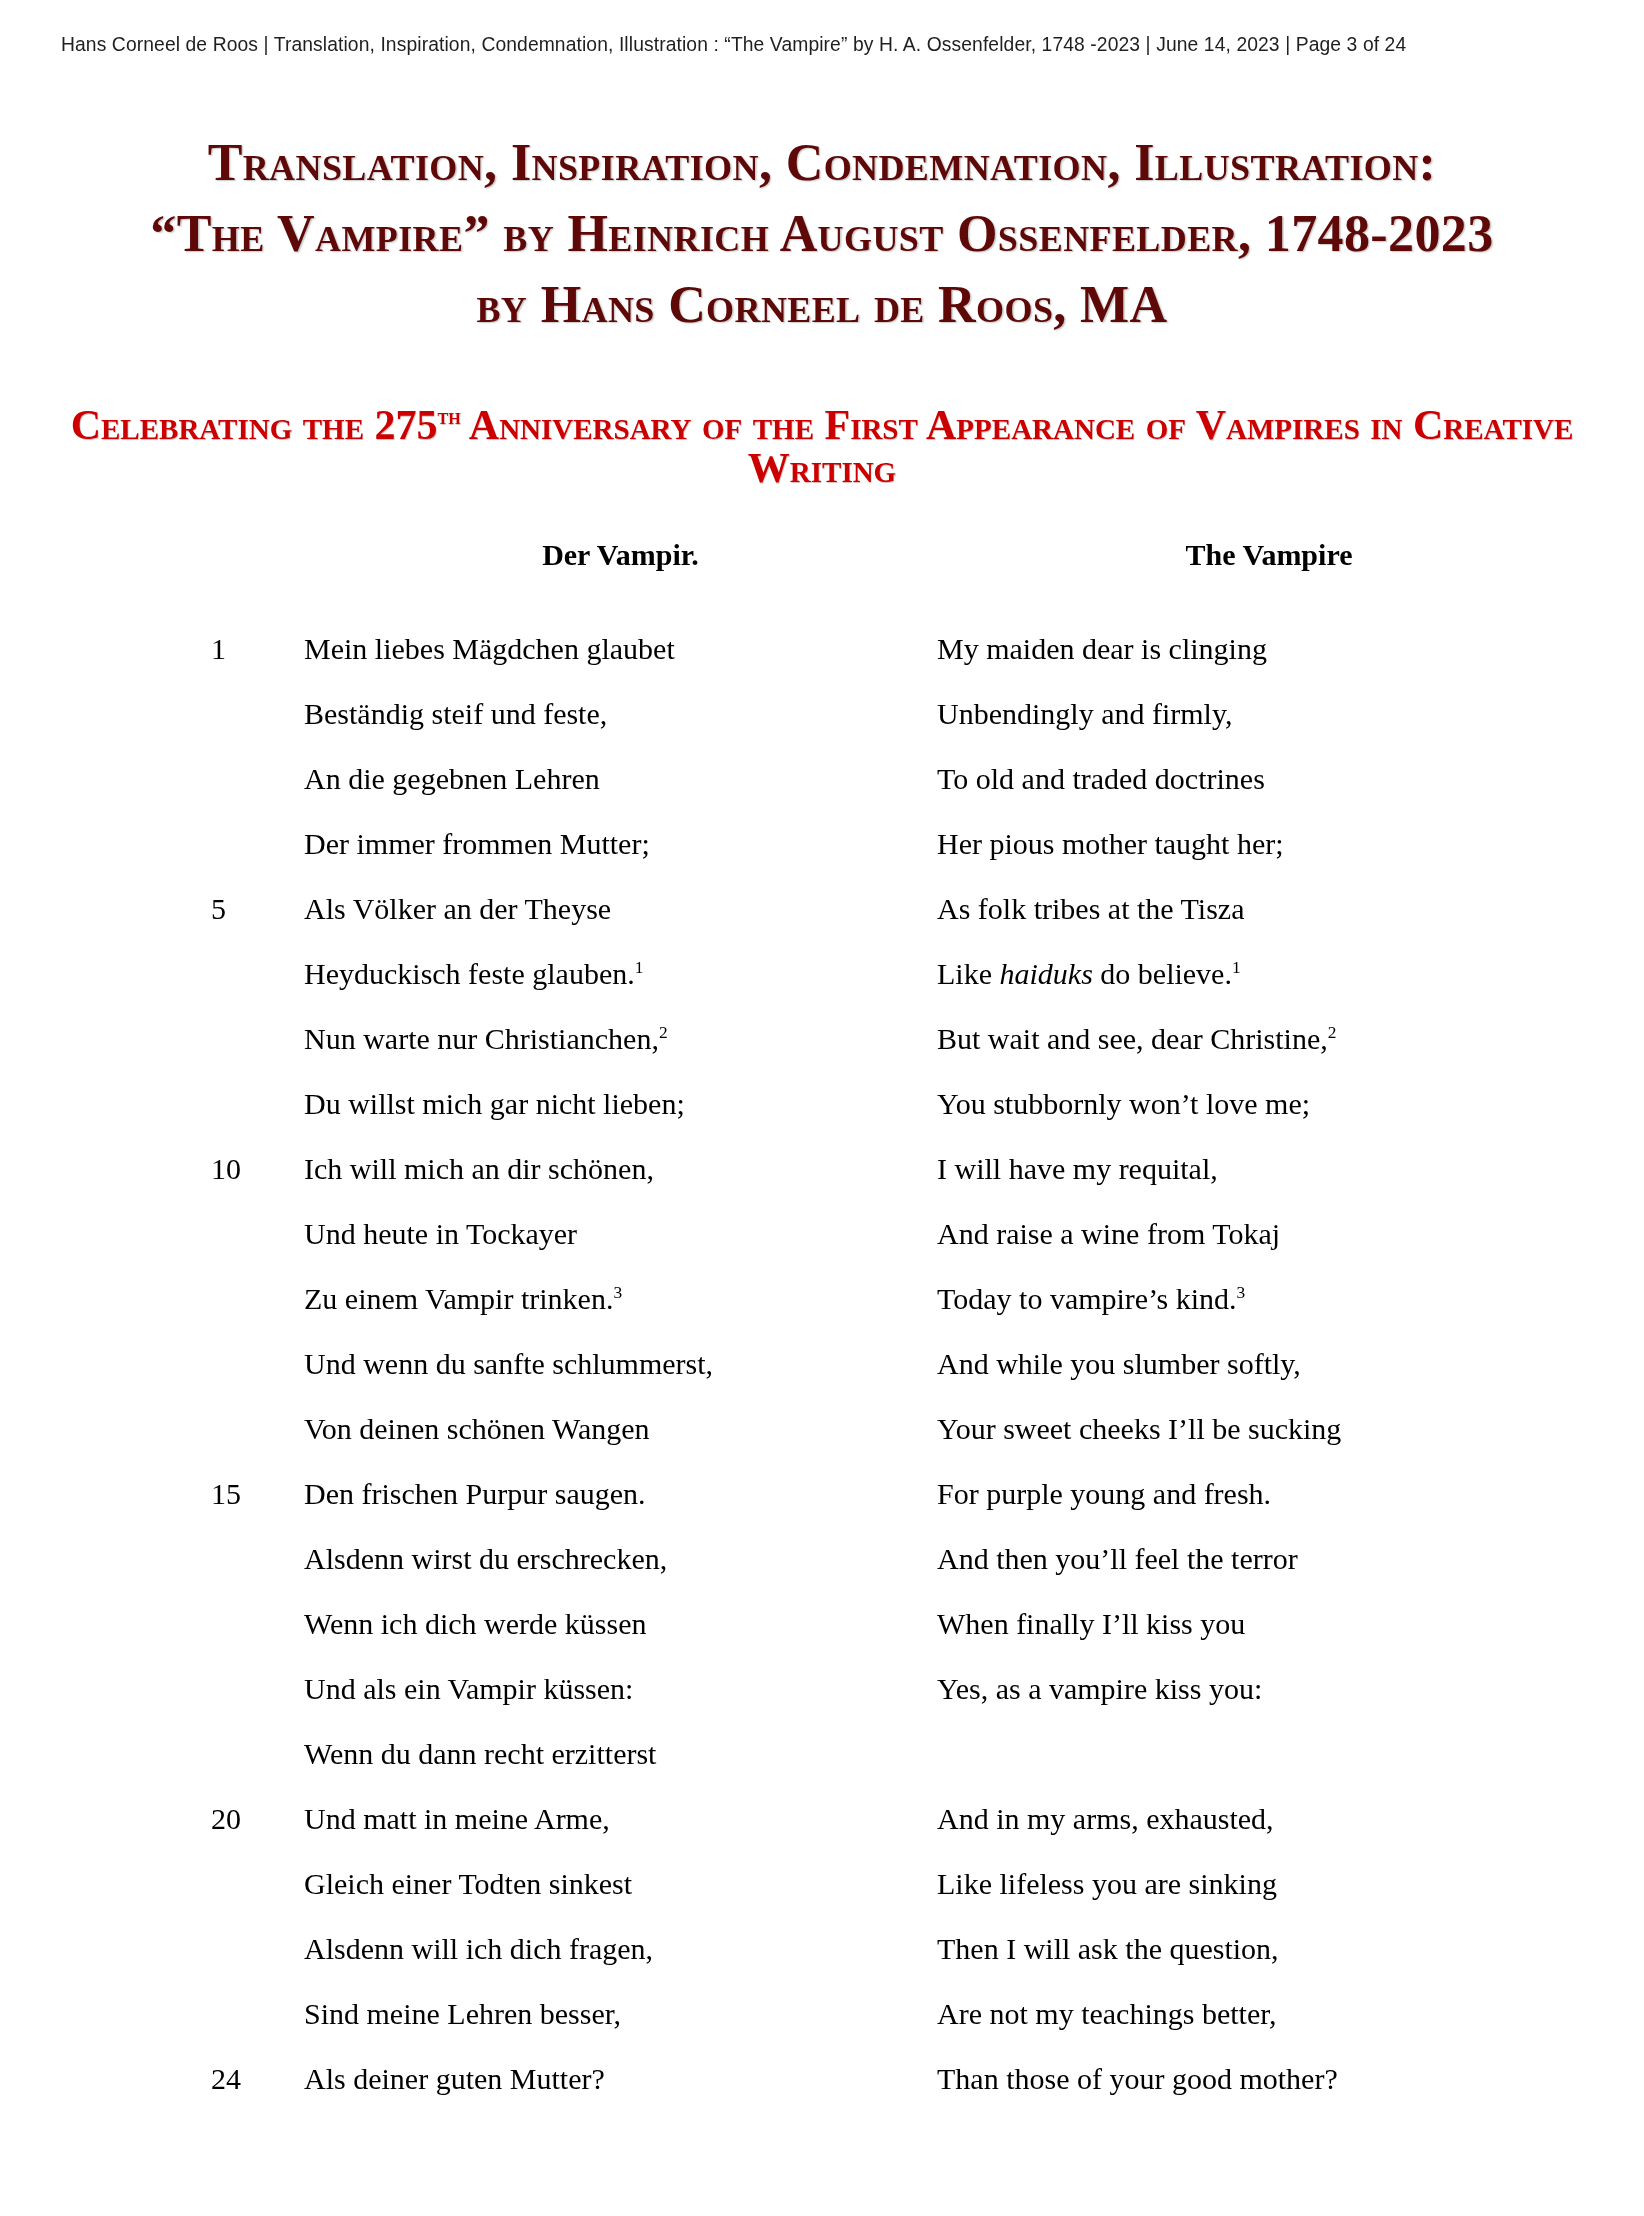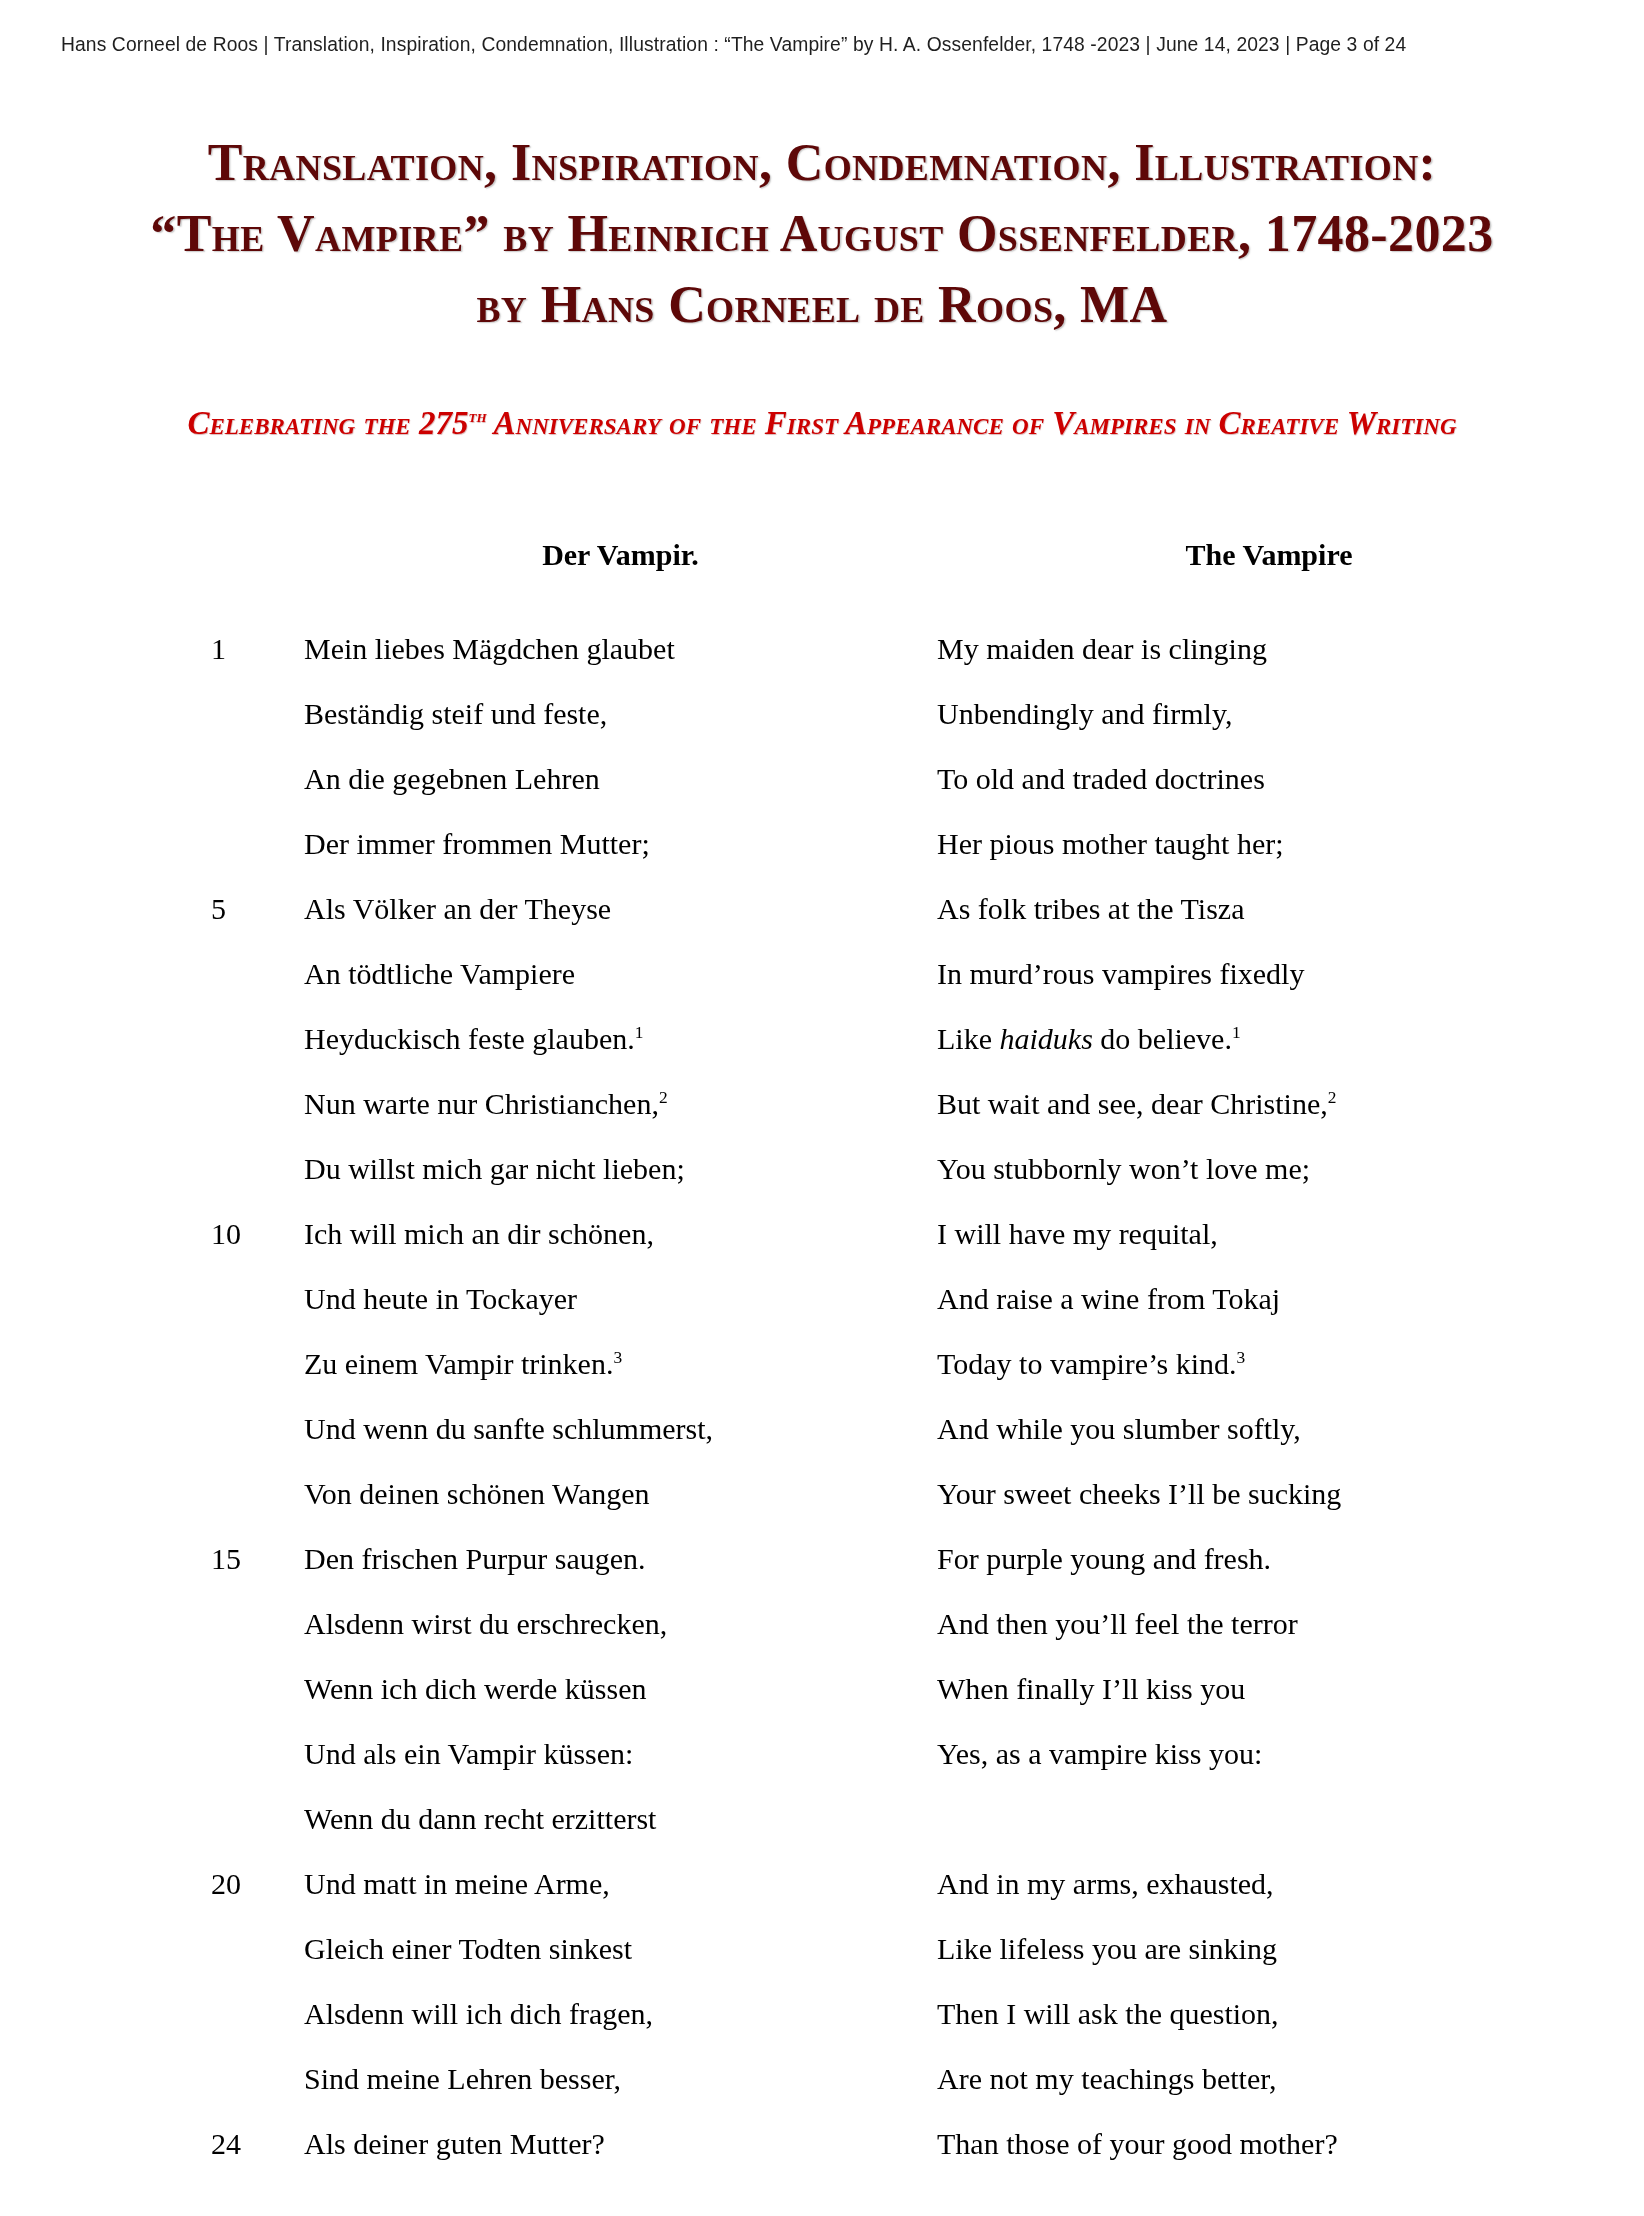--- a/index.html
+++ b/index.html
@@ -42,24 +42,23 @@
   }
   .subtitle{
     position:absolute;
     top:395px;
     left:0;
     right:0;
     text-align:center;
     color:var(--subtitle-color,#cc0000);
     font-variant:small-caps;
     font-weight:bold;
-    font-size:33px;
+    font-size:42px;
     line-height:43px;
     text-shadow:0.7px 0.7px 0.7px rgba(150,60,60,0.35);
-    font-style:italic;
   }
   .subtitle sup{
     font-size:55%;
     vertical-align:super;
   }
   .poem{
     position:absolute;
     top:522px;
     left:211px;
     right:43px;
@@ -138,25 +137,20 @@
           <div class="de">Der immer frommen Mutter;</div>
           <div class="en">Her pious mother taught her;</div>
         </div>
         <div class="row">
           <div class="num">5</div>
           <div class="de">Als Völker an der Theyse</div>
           <div class="en">As folk tribes at the Tisza</div>
         </div>
         <div class="row">
           <div class="num"></div>
-          <div class="de">An tödtliche Vampiere</div>
-          <div class="en">In murd’rous vampires fixedly</div>
-        </div>
-        <div class="row">
-          <div class="num"></div>
           <div class="de">Heyduckisch feste glauben.<sup>1</sup></div>
           <div class="en">Like <i>haiduks</i> do believe.<sup>1</sup></div>
         </div>
         <div class="row">
           <div class="num"></div>
           <div class="de">Nun warte nur Christianchen,<sup>2</sup></div>
           <div class="en">But wait and see, dear Christine,<sup>2</sup></div>
         </div>
         <div class="row">
           <div class="num"></div>

